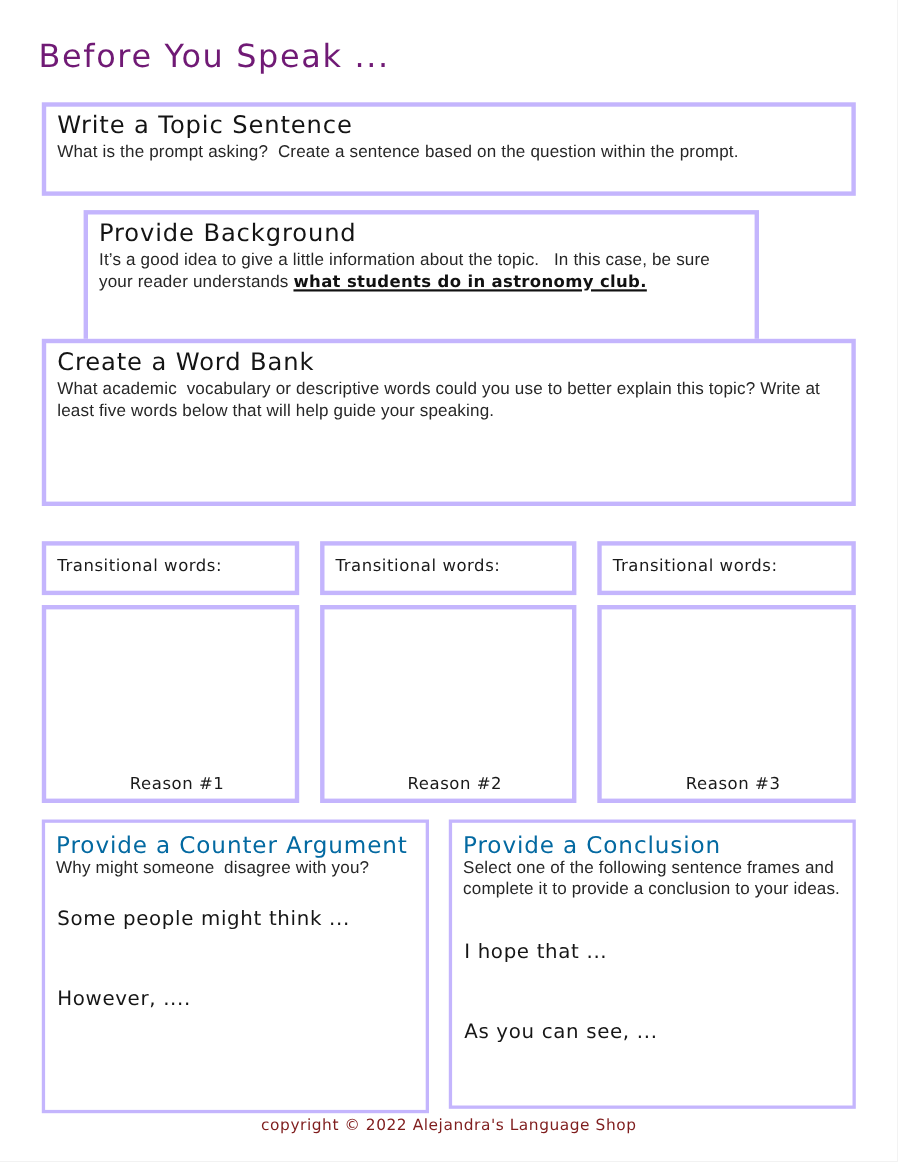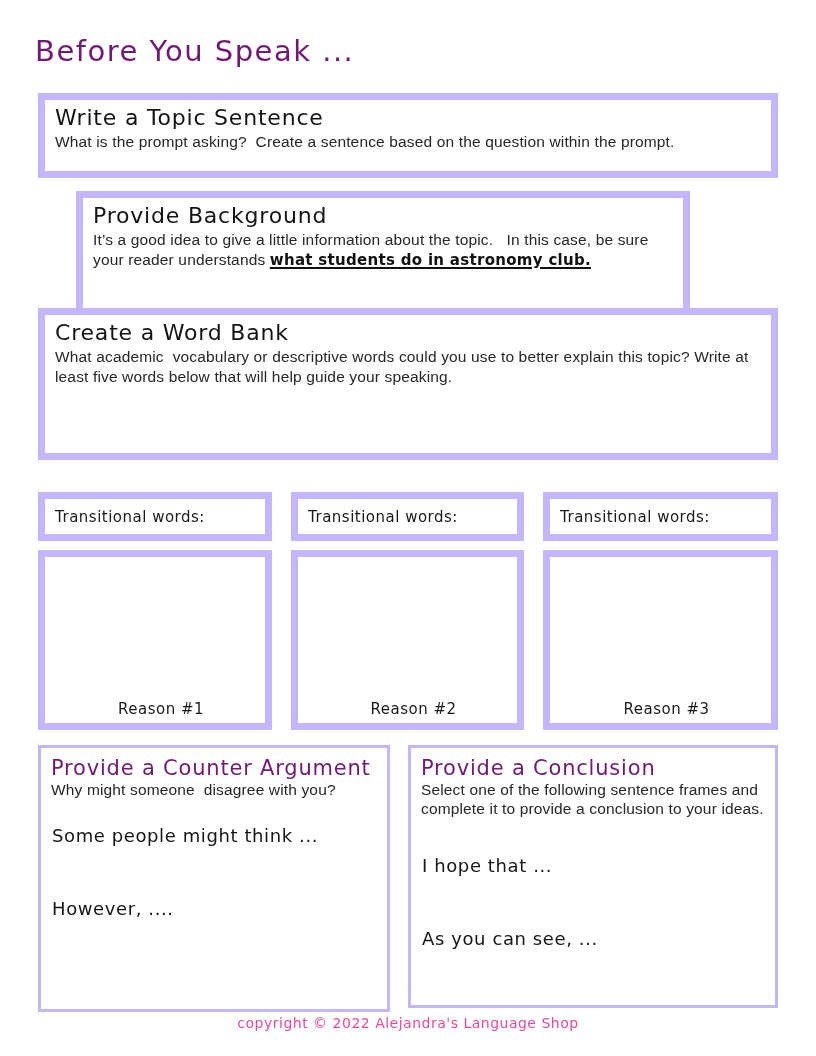--- a/index.html
+++ b/index.html
@@ -22,46 +22,46 @@
     white-space: pre-wrap;
   }
 
   .page-title {
     position: absolute; left: 35px; top: 34px;
     font-size: 29px; letter-spacing: 1.5px; color: #701a75;
   }
 
   .box {
     position: absolute;
-    border: 7px solid #c4b5fd;
+    border: 4px solid #c4b5fd;
     background: #ffffff;
     box-sizing: border-box;
   }
   .box-thick { border-width: 3px; }
 
   .sec-title { margin: 5px 10px 0 10px; font-size: 22px; line-height: 1.15; color: #141414; }
   .sec-body  { margin: 2px 10px 0 10px; font-size: 15.5px; line-height: 1.24; }
   .hl { font-weight: bold; text-decoration: underline; text-decoration-thickness: 2px; text-underline-offset: 2px; color: #111; letter-spacing: 0.3px; }
 
   .trans-label { margin: 9px 10px 0 10px; font-size: 15px; letter-spacing: 0.5px; }
 
   .reason-label {
     position: absolute; left: 0; right: 0; bottom: 5px;
     text-align: center; font-size: 15px; letter-spacing: 0.5px; padding-left: 12px;
   }
 
-  .big-title { margin: 8px 10px 0 10px; font-size: 21px; line-height: 1.2; color: #701a75; }
+  .big-title { margin: 8px 10px 0 10px; font-size: 21px; line-height: 1.2; color: #0369a1; }
   .big-body  { margin: 0 10px 0 10px; font-size: 15.5px; line-height: 1.22; }
   .frame { margin-left: 11px; font-size: 18px; letter-spacing: 0.6px; color: #161616; }
   .frame-1 { margin-top: 25px; }
   .frame-2 { margin-top: 52px; }
 
   .footer {
     position: absolute; left: 0; top: 1015px; width: 100%;
-    text-align: center; font-size: 14px; letter-spacing: 0.5px; color: #ec4899;
+    text-align: center; font-size: 14px; letter-spacing: 0.5px; color: #7f1d1d;
   }
 
   
   .col-1 { left: 38px;  width: 234px; }
   .col-2 { left: 291px; width: 233px; }
   .col-3 { left: 543px; width: 235px; }
 </style>
 </head>
 <body>
 

